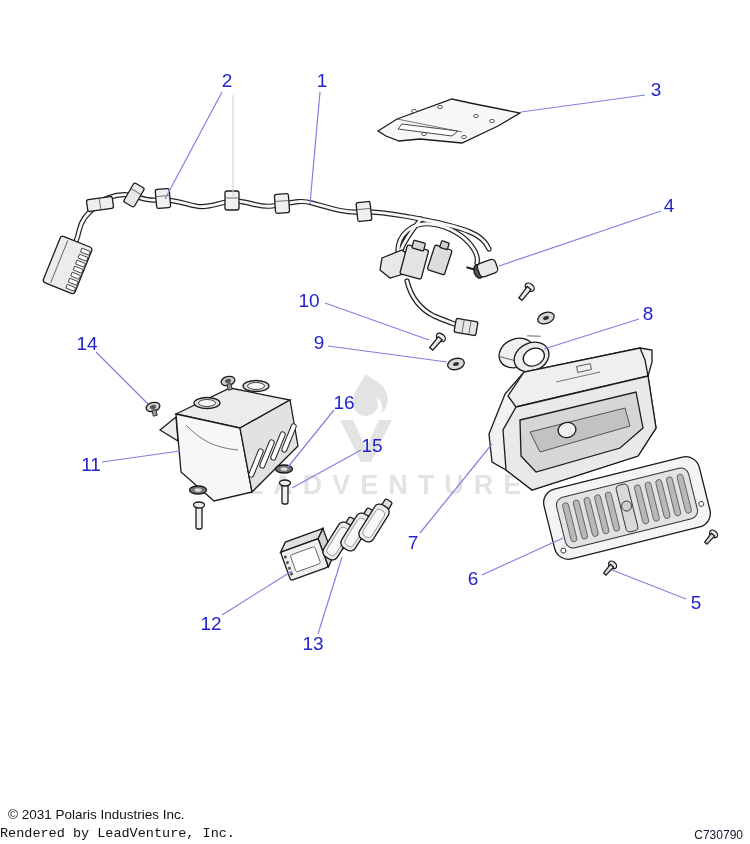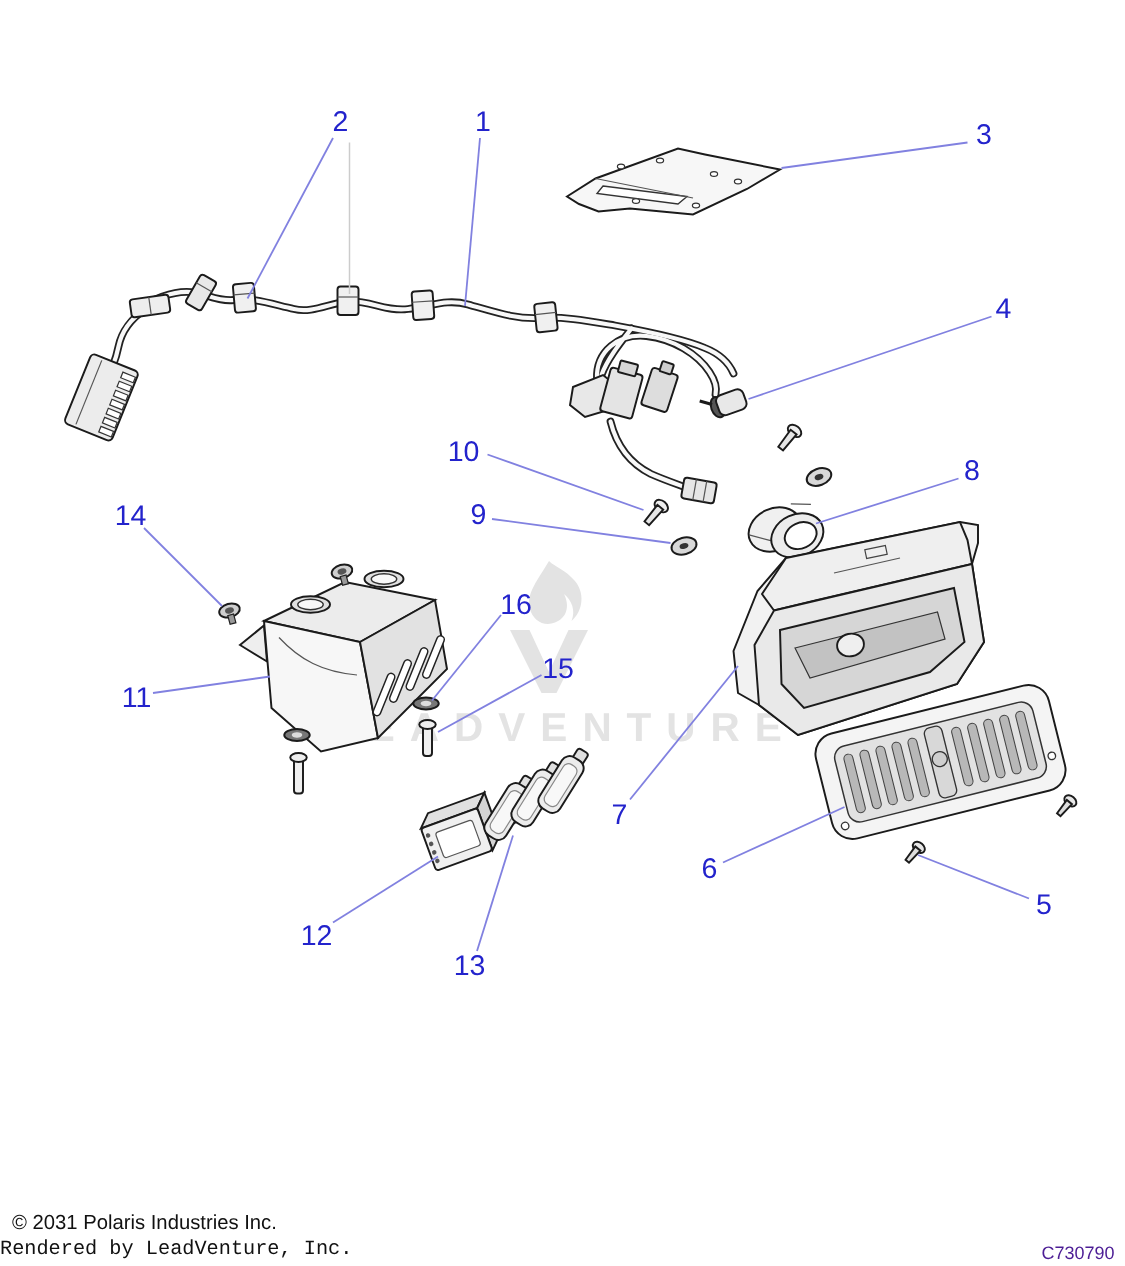--- a/index.html
+++ b/index.html
@@ -12,21 +12,21 @@
   .wire-out{fill:none;stroke:#222;stroke-width:5.2;stroke-linecap:round;}
   .wire-in{fill:none;stroke:#f8f8f8;stroke-width:2.8;stroke-linecap:round;}
   .ol{stroke:#1b1b1b;stroke-width:1.3;}
   .thin{stroke:#555;stroke-width:0.8;fill:none;}
   .wm{fill:#e3e3e3;}
   .wm-text{font-family:"Liberation Sans",sans-serif;font-size:27px;font-weight:bold;
            letter-spacing:10px;fill:#e3e3e3;}
   .footer-copyright{position:absolute;left:8px;top:807px;font-size:13.5px;color:#111;}
   .footer-rendered{position:absolute;left:0;top:826px;width:100%;text-align:left;
                    font-size:13.5px;color:#111;font-family:Liberation Mono, monospace;}
-  .footer-code{position:absolute;right:7px;top:828px;font-size:12px;color:#4c1d95;}
+  .footer-code{position:absolute;right:7px;top:828px;font-size:12px;color:#0f172a;}
 </style>
 </head>
 <body>
 
 <div class="page">
 
 <svg width="750" height="844" viewBox="0 0 750 844">
 
   <defs>
     <path id="hm" d="M 90 207 C 104 198 118 193 130 195 C 140 197 146 201 156 200 C 168 198 182 203 196 206 C 208 209 220 202 232 201 C 246 200 258 208 272 206 C 288 204 298 199 312 203 C 330 208 344 213 360 212 C 376 211 392 214 410 217 C 432 221 456 226 470 232 C 480 236 486 242 489 249"></path>

